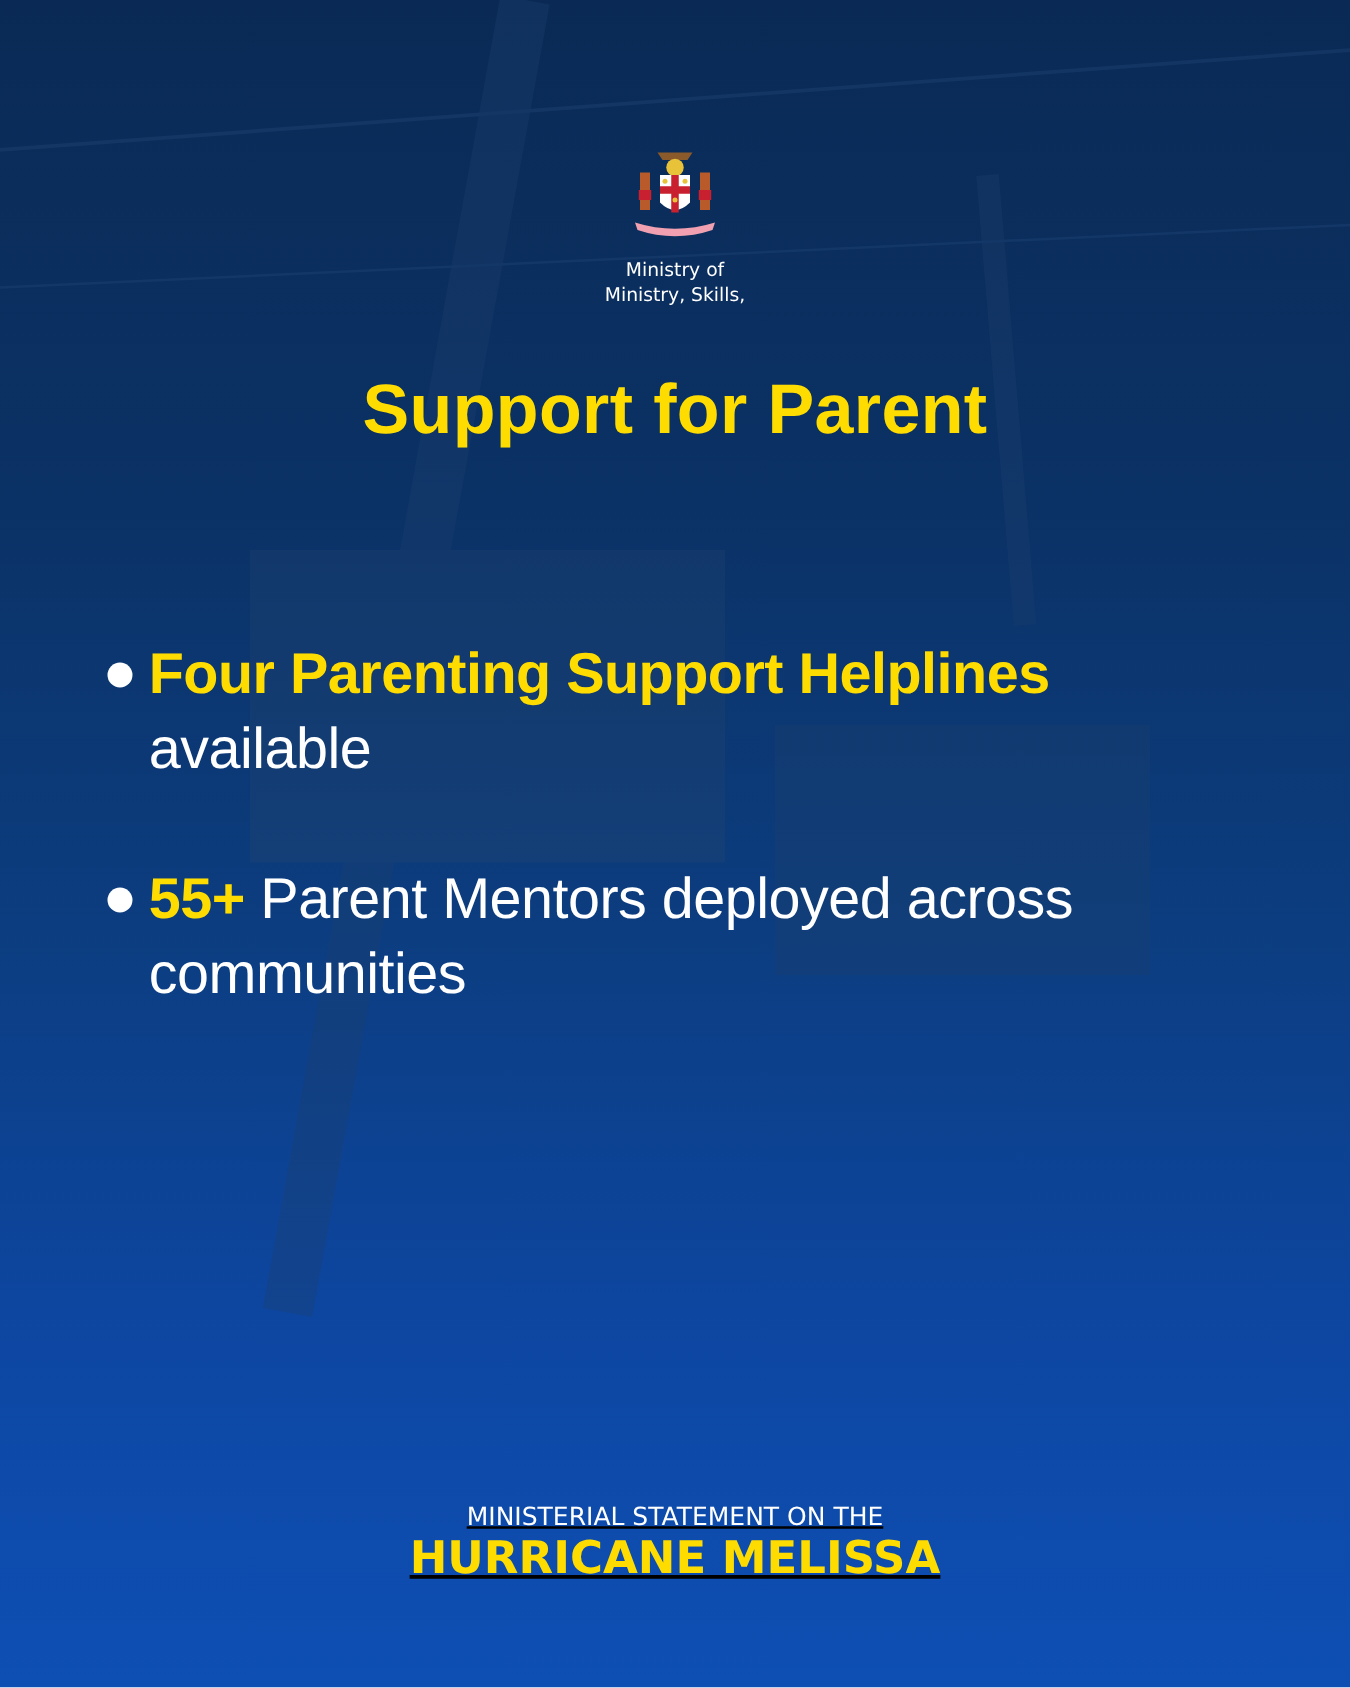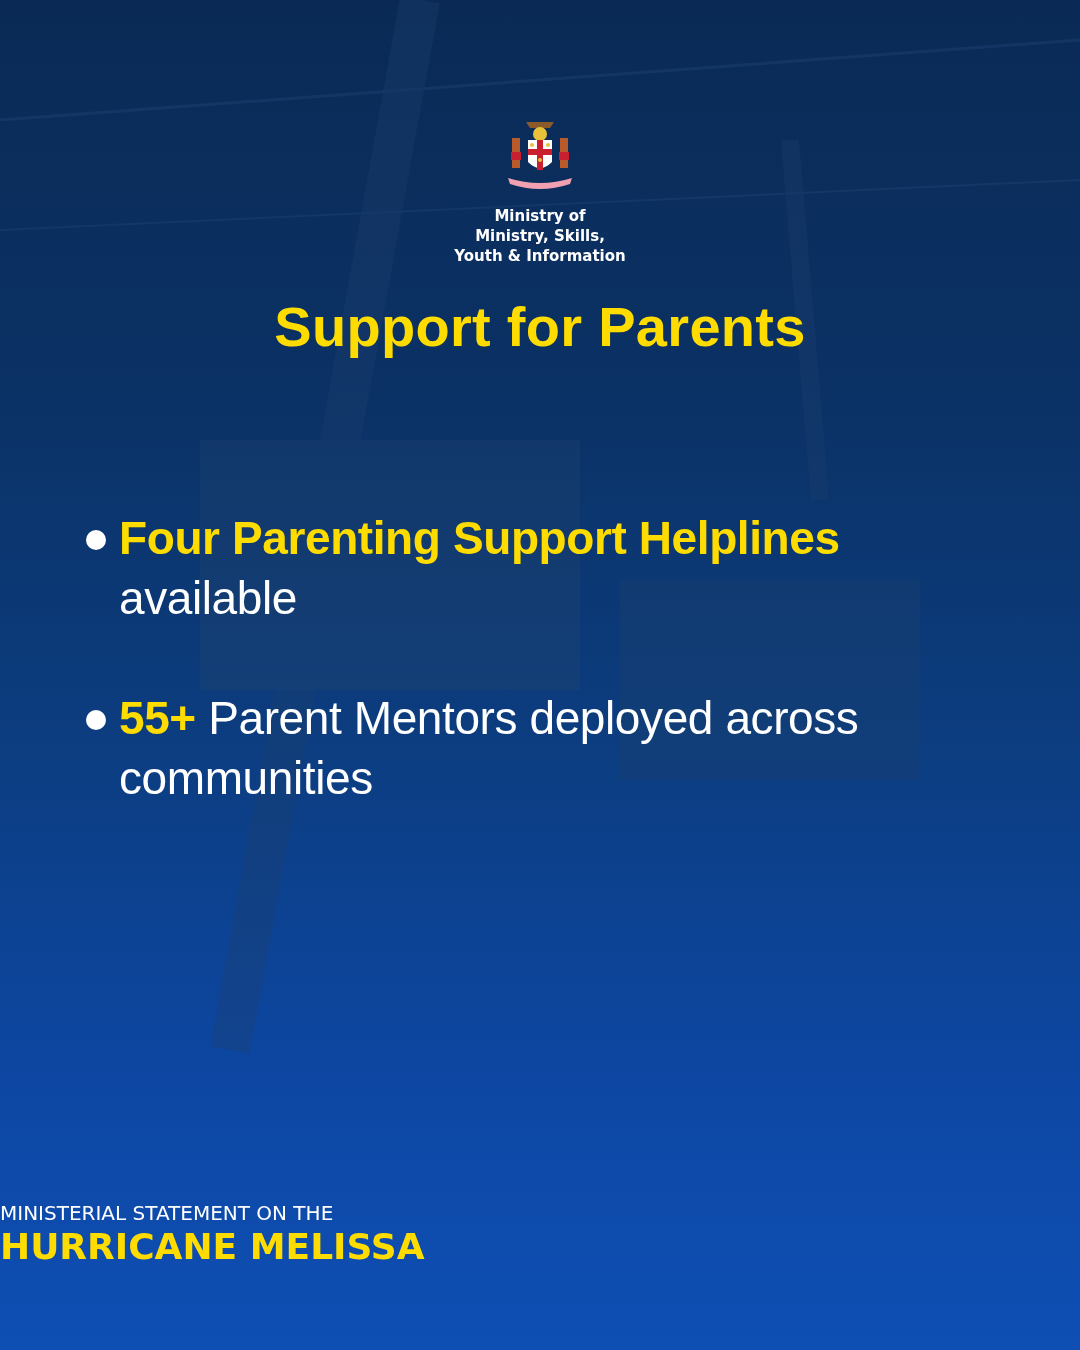--- a/index.html
+++ b/index.html
@@ -4,29 +4,29 @@
 <style>
   html, body { margin:0; padding:0; }
   body { width:1080px; height:1350px; overflow:hidden; font-family:"Liberation Sans", sans-serif; }
   .poster {
     position:relative; width:1080px; height:1350px; overflow:hidden;
     background: linear-gradient(180deg, #0a2a55 0%, #0b3266 30%, #0c3d80 55%, #0d47a3 80%, #0e4fb4 100%);
   }
   .bg-deco { position:absolute; inset:0; pointer-events:none; opacity:0.35; }
   .crest-wrap { position:absolute; top:116px; left:0; width:100%; display:flex; justify-content:center; }
   .ministry { position:absolute; top:206px; left:0; width:100%; text-align:center; color:#ffffff;
-    font-family:"DejaVu Sans", sans-serif; font-size:15px; line-height:20px; font-weight:700; }
+    font-family:"DejaVu Sans", sans-serif; font-size:15px; line-height:20px; font-weight:400; }
   .ministry div { white-space:nowrap; }
   .title { position:absolute; top:294px; left:0; width:100%; text-align:center; color:#ffdc00;
     font-size:56px; font-weight:700; letter-spacing:0.3px; }
   .bullets { position:absolute; left:86px; top:508px; width:900px; }
   .bullet { position:relative; padding-left:33px; color:#ffffff; font-size:46px; line-height:60px; margin-bottom:60px; letter-spacing:-0.4px; }
   .bullet .dot { position:absolute; left:0; top:22px; width:20px; height:20px; border-radius:50%; background:#ffffff; }
   .hl { color:#ffdc00; font-weight:700; }
-  .footer { position:absolute; top:1200px; left:0; width:100%; text-align:left; }
+  .footer { position:absolute; top:1200px; left:0; width:100%; text-align:center;text-decoration:underline; }
   .f1 { color:#ffffff; font-family:"DejaVu Sans", sans-serif; font-size:20px; font-weight:500; line-height:26px; }
   .f2 { color:#ffffff; font-family:"DejaVu Sans", sans-serif; font-size:36px; font-weight:700; line-height:42px; }
   .f3 { color:#ffdc00; font-family:"DejaVu Sans", sans-serif; font-size:36px; font-weight:700; line-height:42px; }
 </style>
 </head>
 <body>
 
 <div class="poster">
   <svg class="bg-deco" width="1080" height="1350">
     <line x1="230" y1="1050" x2="420" y2="0" stroke="#1d3f6e" stroke-width="40"></line>
@@ -51,24 +51,23 @@
       <rect x="58" y="22" width="8" height="30" fill="#b85a2a"></rect>
       <rect x="9" y="36" width="10" height="8" fill="#c8202e"></rect>
       <rect x="57" y="36" width="10" height="8" fill="#c8202e"></rect>
       <path d="M6 62 Q38 72 70 62 L68 68 Q38 78 8 68 Z" fill="#f0a0b0"></path>
     </svg>
   </div>
 
   <div class="ministry">
     <div>Ministry of</div>
     <div>Ministry, Skills,</div>
-    <div>Youth &amp; Information</div>
   </div>
 
-  <div class="title">Support for Parents</div>
+  <div class="title">Support for Parent</div>
 
   <div class="bullets">
     <div class="bullet">
       <span class="dot"></span>
       <span class="hl">Four Parenting Support Helplines</span><br>
       <span> available</span>
     </div>
     <div class="bullet">
       <span class="dot"></span>
       <span class="hl">55+</span><span> Parent Mentors deployed across communities</span>

